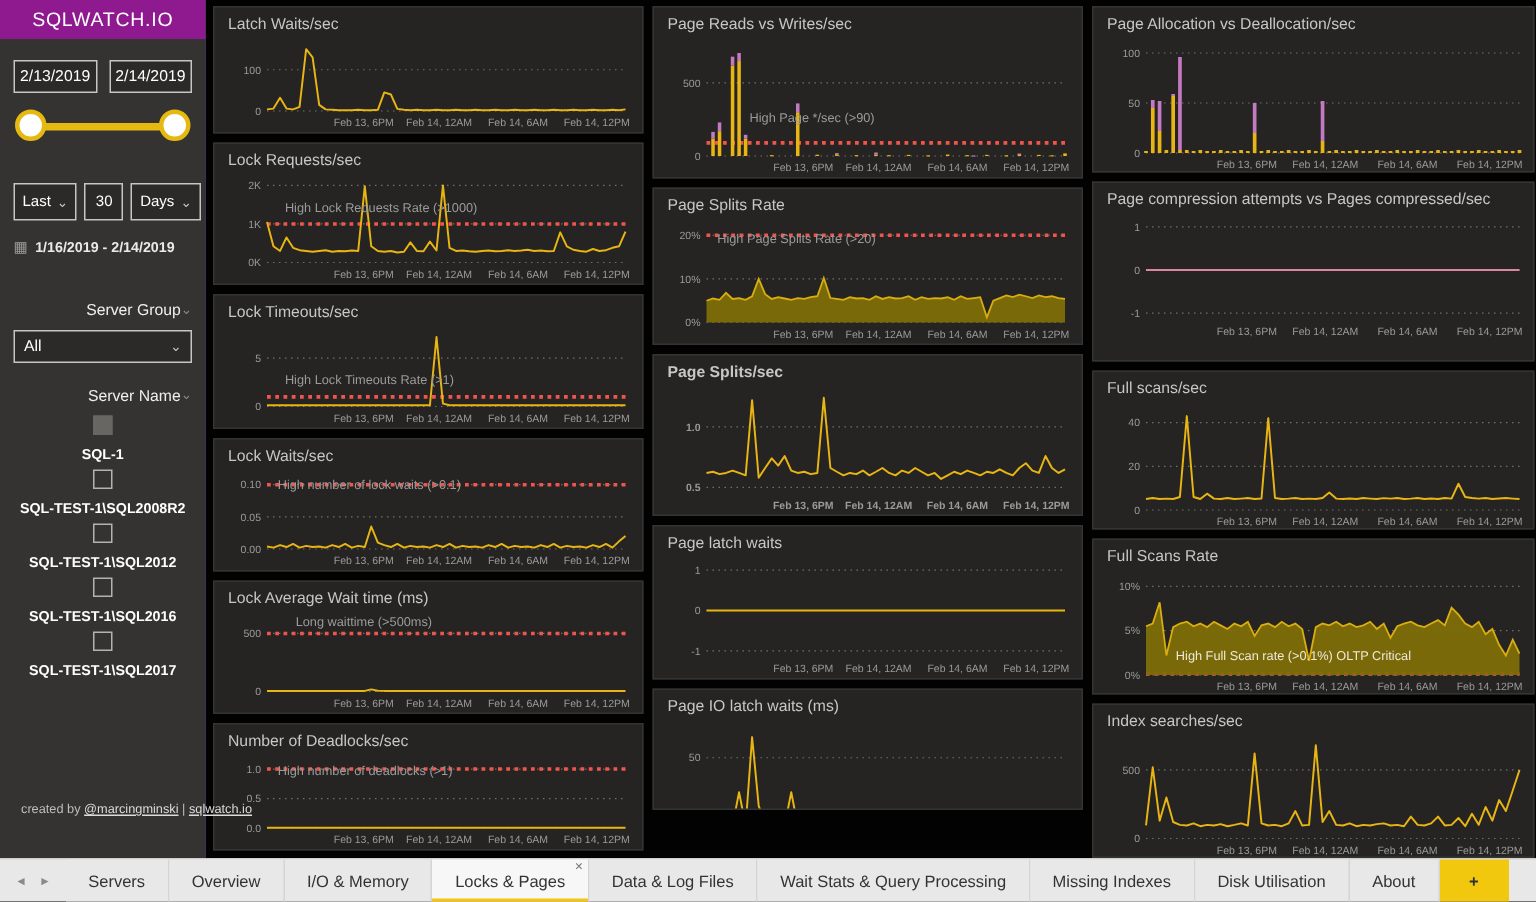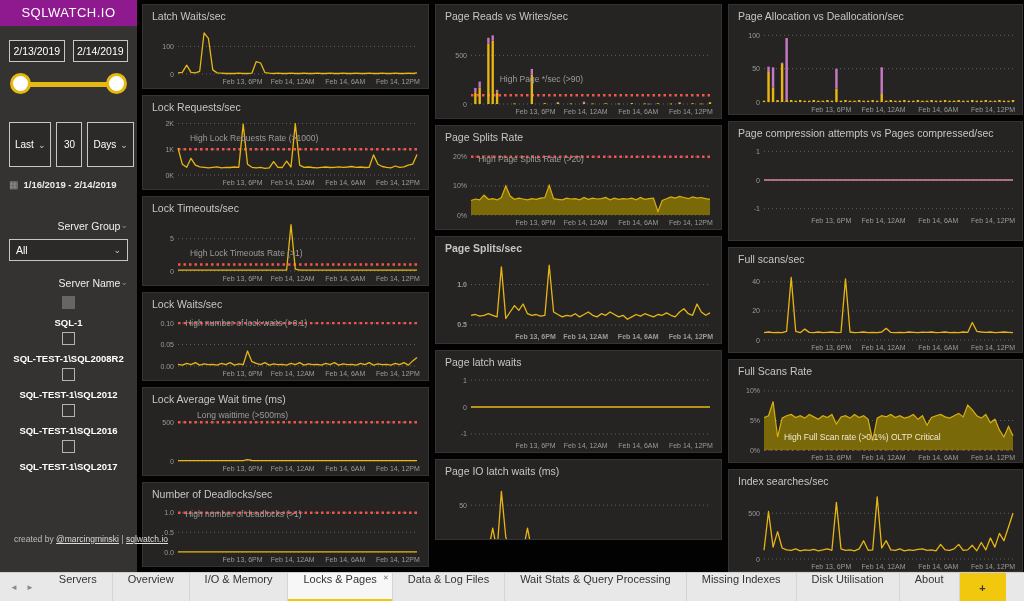--- a/index.html
+++ b/index.html
@@ -16,21 +16,21 @@
   .slider{height:28px;position:relative;margin:8px 4px 0 4px;}
   .track{position:absolute;top:12px;left:2px;right:2px;height:5px;background:#E6B910;border-radius:3px;}
   .handle{position:absolute;top:3px;width:15px;height:15px;background:#fff;border:3px solid #E6B910;border-radius:50%;}
   .handle.left{left:-3px}.handle.right{right:-3px}
   .last-row{display:flex;gap:5px;margin-top:24px;}
   .select{border:1px solid #C8C6C4;color:#fff;font-size:10px;padding:3px 5px;display:flex;
     justify-content:space-between;align-items:center;background:#2b2a29;gap:4px;}
   .select .chev{color:#c8c6c4;font-size:9px;line-height:6px;}
   .last-row .select{flex:1;}
   .num-box{border:1px solid #C8C6C4;background:#2b2a29;color:#fff;font-size:10px;width:24px;
-    text-align:center;padding:16px 0;flex:none;}
+    text-align:center;padding:6px 0;flex:none;}
   .range-row{margin-top:12px;font-size:9.5px;color:#eceae7;font-weight:700;display:flex;gap:5px;align-items:center;}
   .cal{color:#9a9a9a;font-size:10px;font-weight:400;}
   .group-head{margin-top:30px;display:flex;justify-content:flex-end;color:#f0efed;font-size:10.5px;}
   .group-head .chev{color:#8a8886;font-size:9px;}
   .select.full{margin-top:7px;font-size:10.5px;padding:4px 6px;}
   .group-head.second{margin-top:16px;}
   #server-list{margin-top:7px;}
   .srow{display:flex;align-items:center;gap:8px;margin:4px 0;color:#fff;font-size:9.5px;font-weight:700;flex-direction:column;}
   .cb{width:11px;height:11px;border:1px solid #b5b3b0;background:transparent;flex:none;}
   .cb.checked{background:#686663;border-color:#686663;}
@@ -42,21 +42,21 @@
   .col0,.col1{width:287px;flex:none;}
   .col2{flex:1;}
   .panel{background:#252423;border:1px solid #353433;box-sizing:border-box;padding:3px 5px 0 5px;overflow:hidden;}
   .ptitle{font-size:10.5px;color:#C8C6C4;margin:2px 0 0 4px;height:15px;white-space:nowrap;}
   
   .tabbar{height:29px;background:#E8E8E8;display:flex;align-items:stretch;font-size:11px;color:#333;
     border-top:1px solid #cfcfcf;}
   .arrows{display:flex;align-items:center;gap:8px;padding:0 10px;color:#8a8a8a;font-size:8px;}
   .arrows span{cursor:pointer;}
   #tabs{display:flex;align-items:stretch;}
-  .tab{padding:0 15px;display:flex;border-right:1px solid #d4d4d4;background:#E8E8E8;
+  .tab{padding:0 15px;display:flex;align-items:center;border-right:1px solid #d4d4d4;background:#E8E8E8;
     position:relative;white-space:nowrap;cursor:pointer;}
   .tab.active{background:#F7F7F7;box-shadow:inset 0 -3px 0 #F2C80F;}
   .tab .close{position:absolute;top:1px;right:3px;font-size:7px;color:#777;}
   .tab-add{background:#F2C80F;width:46px;display:flex;align-items:center;justify-content:center;
     font-weight:700;color:#333;cursor:pointer;}
 </style>
 </head>
 <body>
 
 <div class="app">

